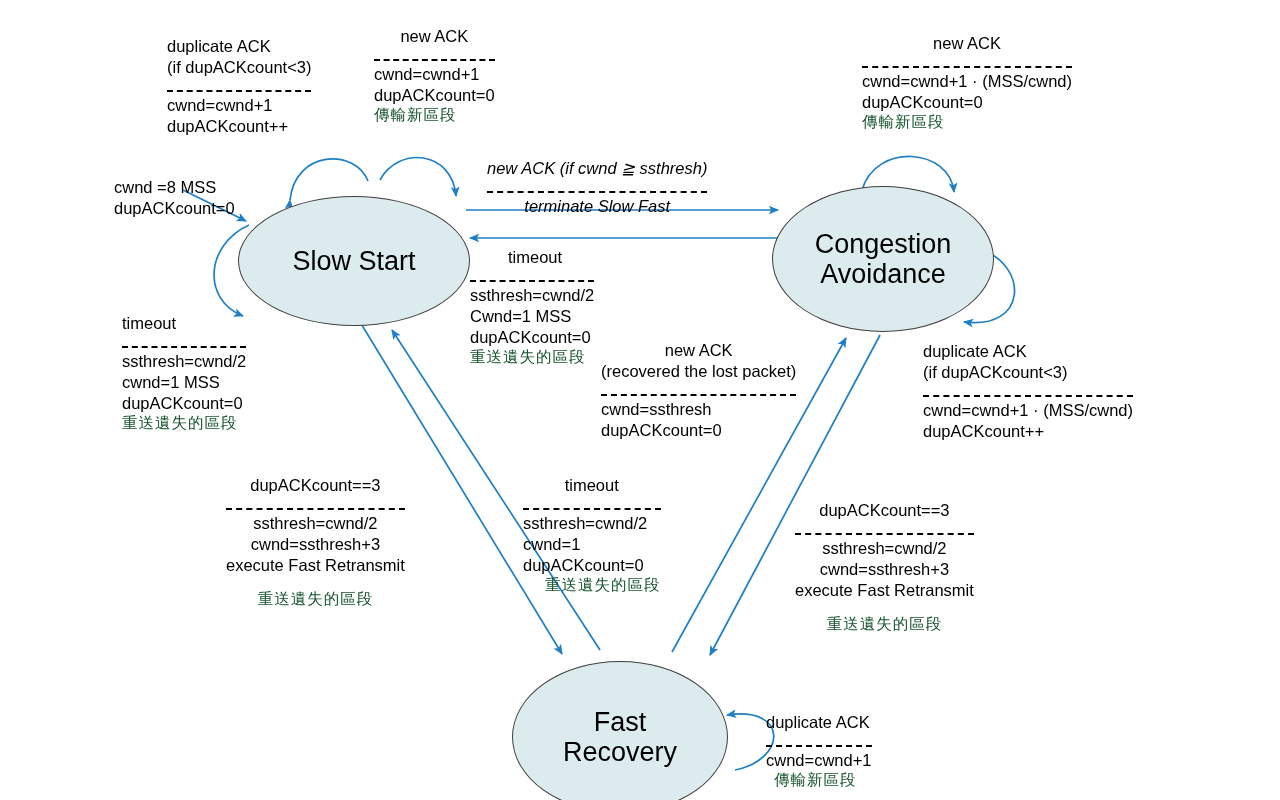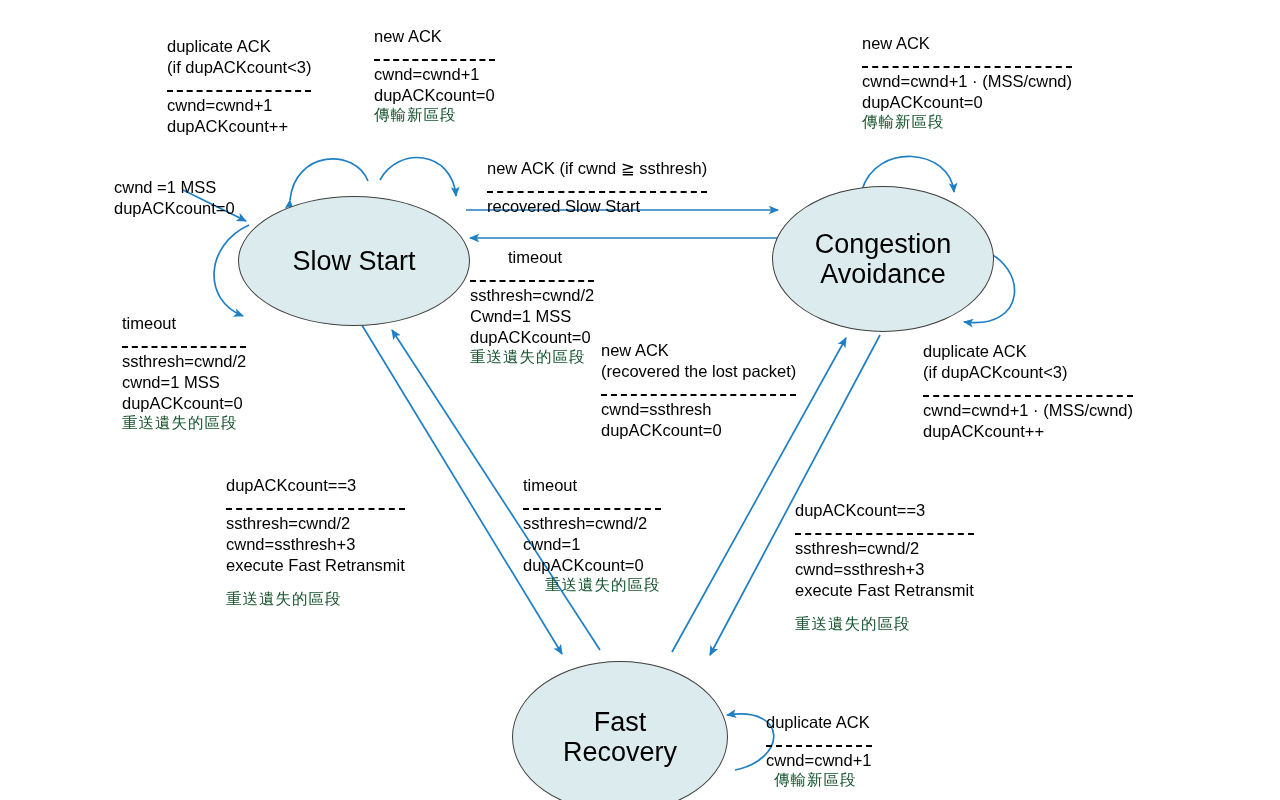--- a/index.html
+++ b/index.html
@@ -61,21 +61,21 @@
   .lbl .act {
     display: block;
   }
   .lbl .cn {
     display: block;
     color: #14532d;
     font-family: "DejaVu Sans", sans-serif;
     font-size: 15.5px;
     letter-spacing: 1px;
   }
-  .ctr { }
+  .ctr { text-align: center; }
   .lft { text-align: left; }
 </style>
 </head>
 <body>
 
 <div id="canvas">
 
   <svg id="edges" viewBox="0 0 1280 800">
     <defs>
       <marker id="ah" markerWidth="7" markerHeight="7" refX="5.4" refY="3" orient="auto" markerUnits="strokeWidth">
@@ -143,35 +143,35 @@
   </div>
 
   <div class="lbl lft" style="left:862px; top:33px;">
     <span class="cond ctr">new ACK</span>
     <span class="rule">cwnd=cwnd+1 ·   (MSS/cwnd)</span>
     <span class="act">dupACKcount=0</span>
     <span class="cn">傳輸新區段</span>
   </div>
 
   <div class="lbl lft" style="left:114px; top:177px;">
-    <span class="act">cwnd =1 MSS</span>
+    <span class="act">cwnd =8 MSS</span>
     <span class="act">dupACKcount=0</span>
   </div>
 
   <div class="lbl lft" style="left:122px; top:313px;">
     <span class="cond">timeout</span>
     <span class="rule">ssthresh=cwnd/2</span>
     <span class="act">cwnd=1 MSS</span>
     <span class="act">dupACKcount=0</span>
     <span class="cn">重送遺失的區段</span>
   </div>
 
-  <div class="lbl lft" style="left:487px; top:158px;">
+  <div class="lbl lft" style="left:487px; top:158px;font-style:italic;">
     <span class="cond ctr">new ACK (if cwnd ≧ ssthresh)</span>
-    <span class="rule ctr">recovered Slow Start</span>
+    <span class="rule ctr">terminate Slow Fast</span>
   </div>
 
   <div class="lbl lft" style="left:470px; top:247px;">
     <span class="cond" style="padding-left:38px;">timeout</span>
     <span class="rule">ssthresh=cwnd/2</span>
     <span class="act">Cwnd=1 MSS</span>
     <span class="act">dupACKcount=0</span>
     <span class="cn">重送遺失的區段</span>
   </div>
 

